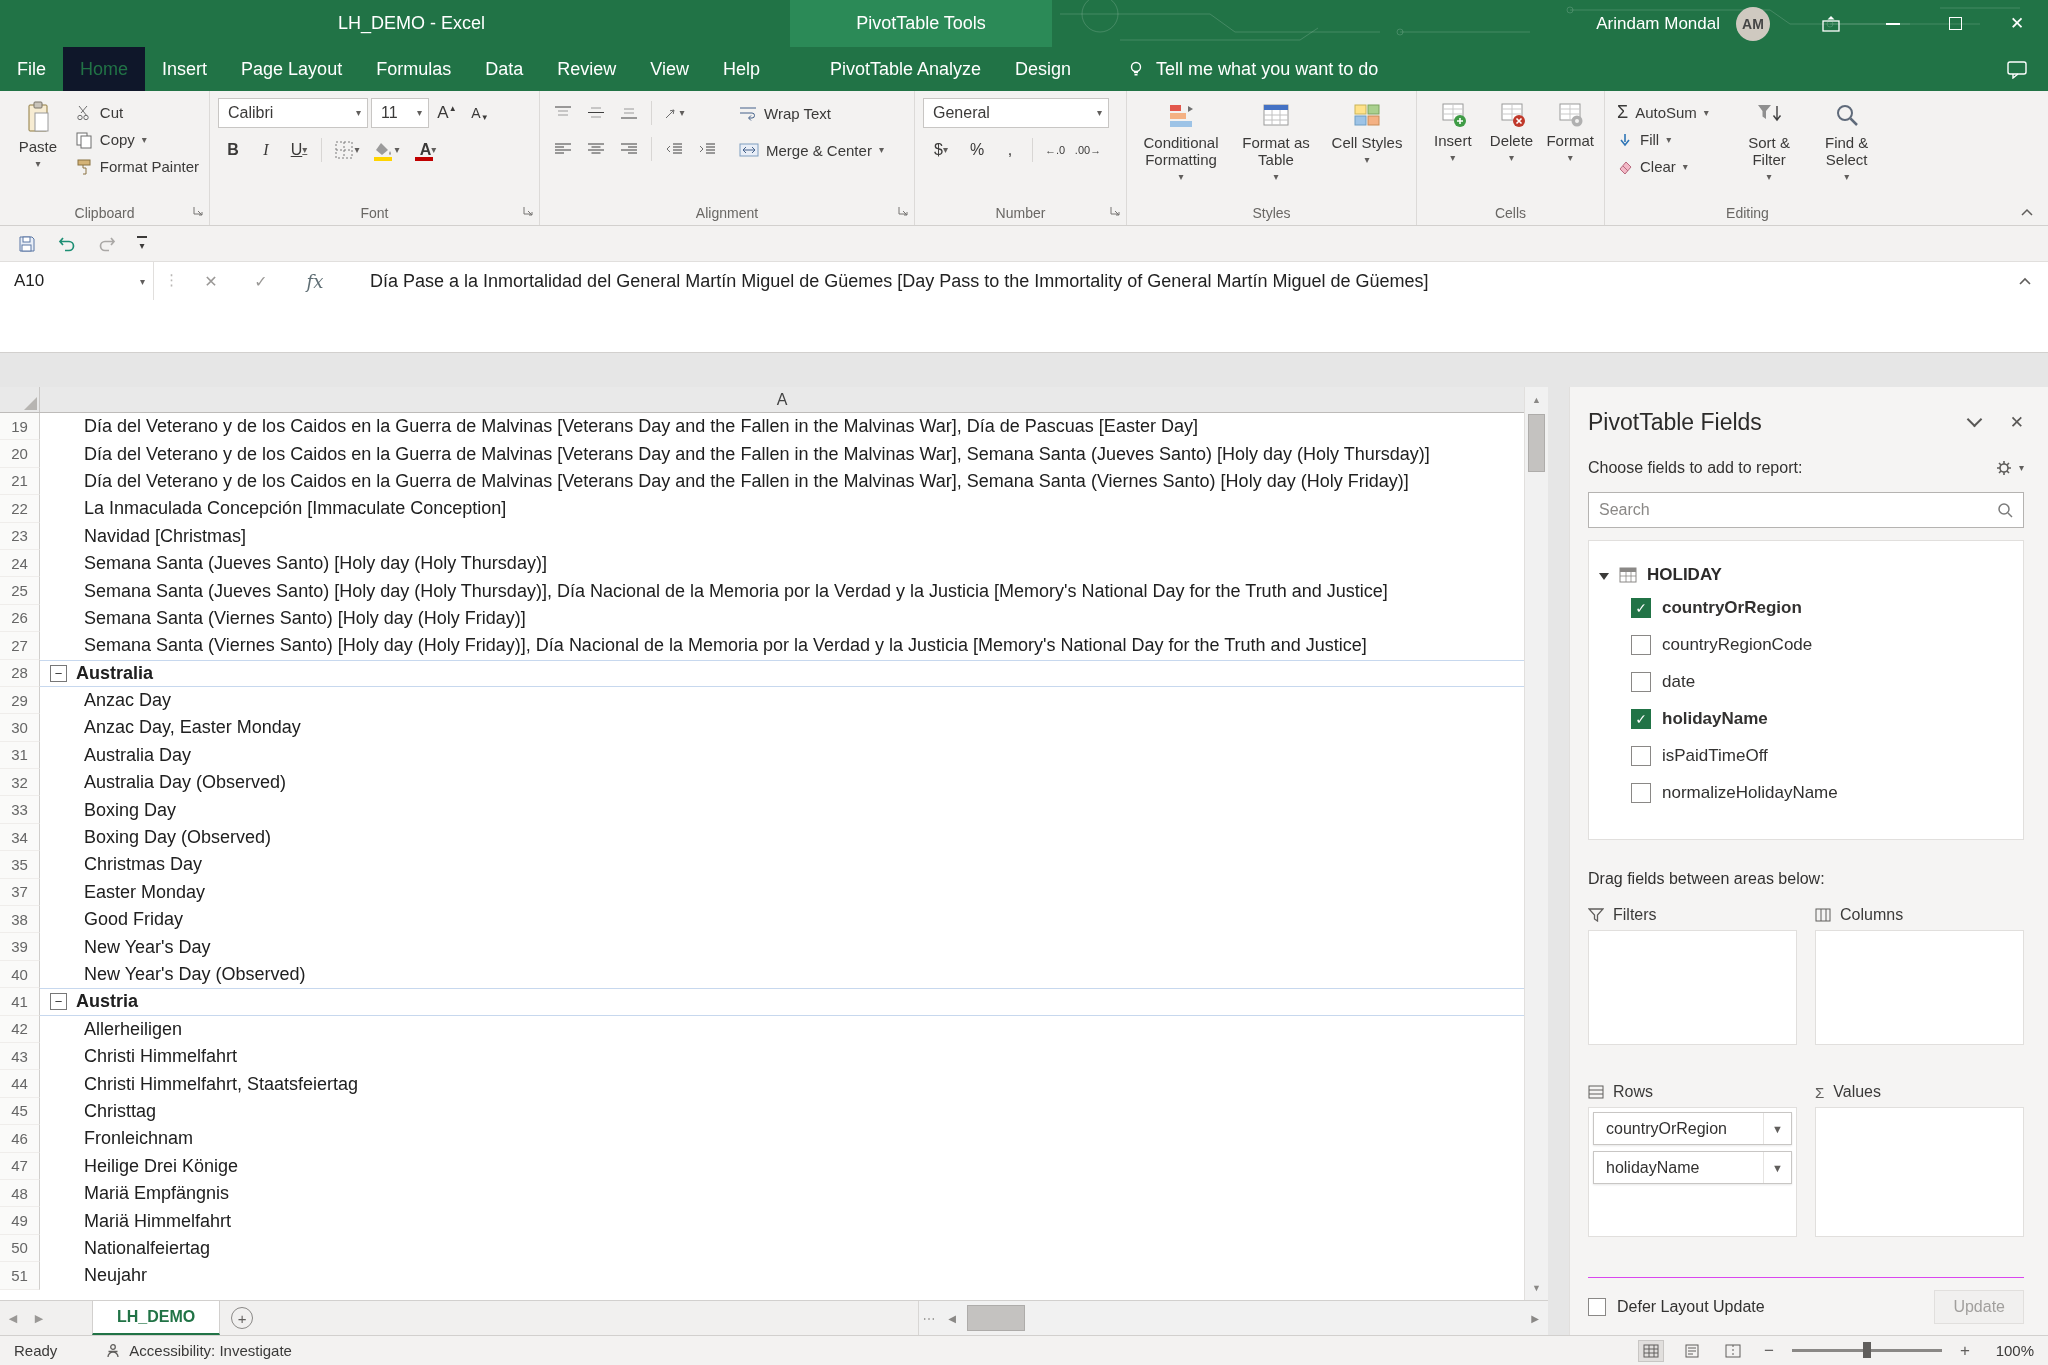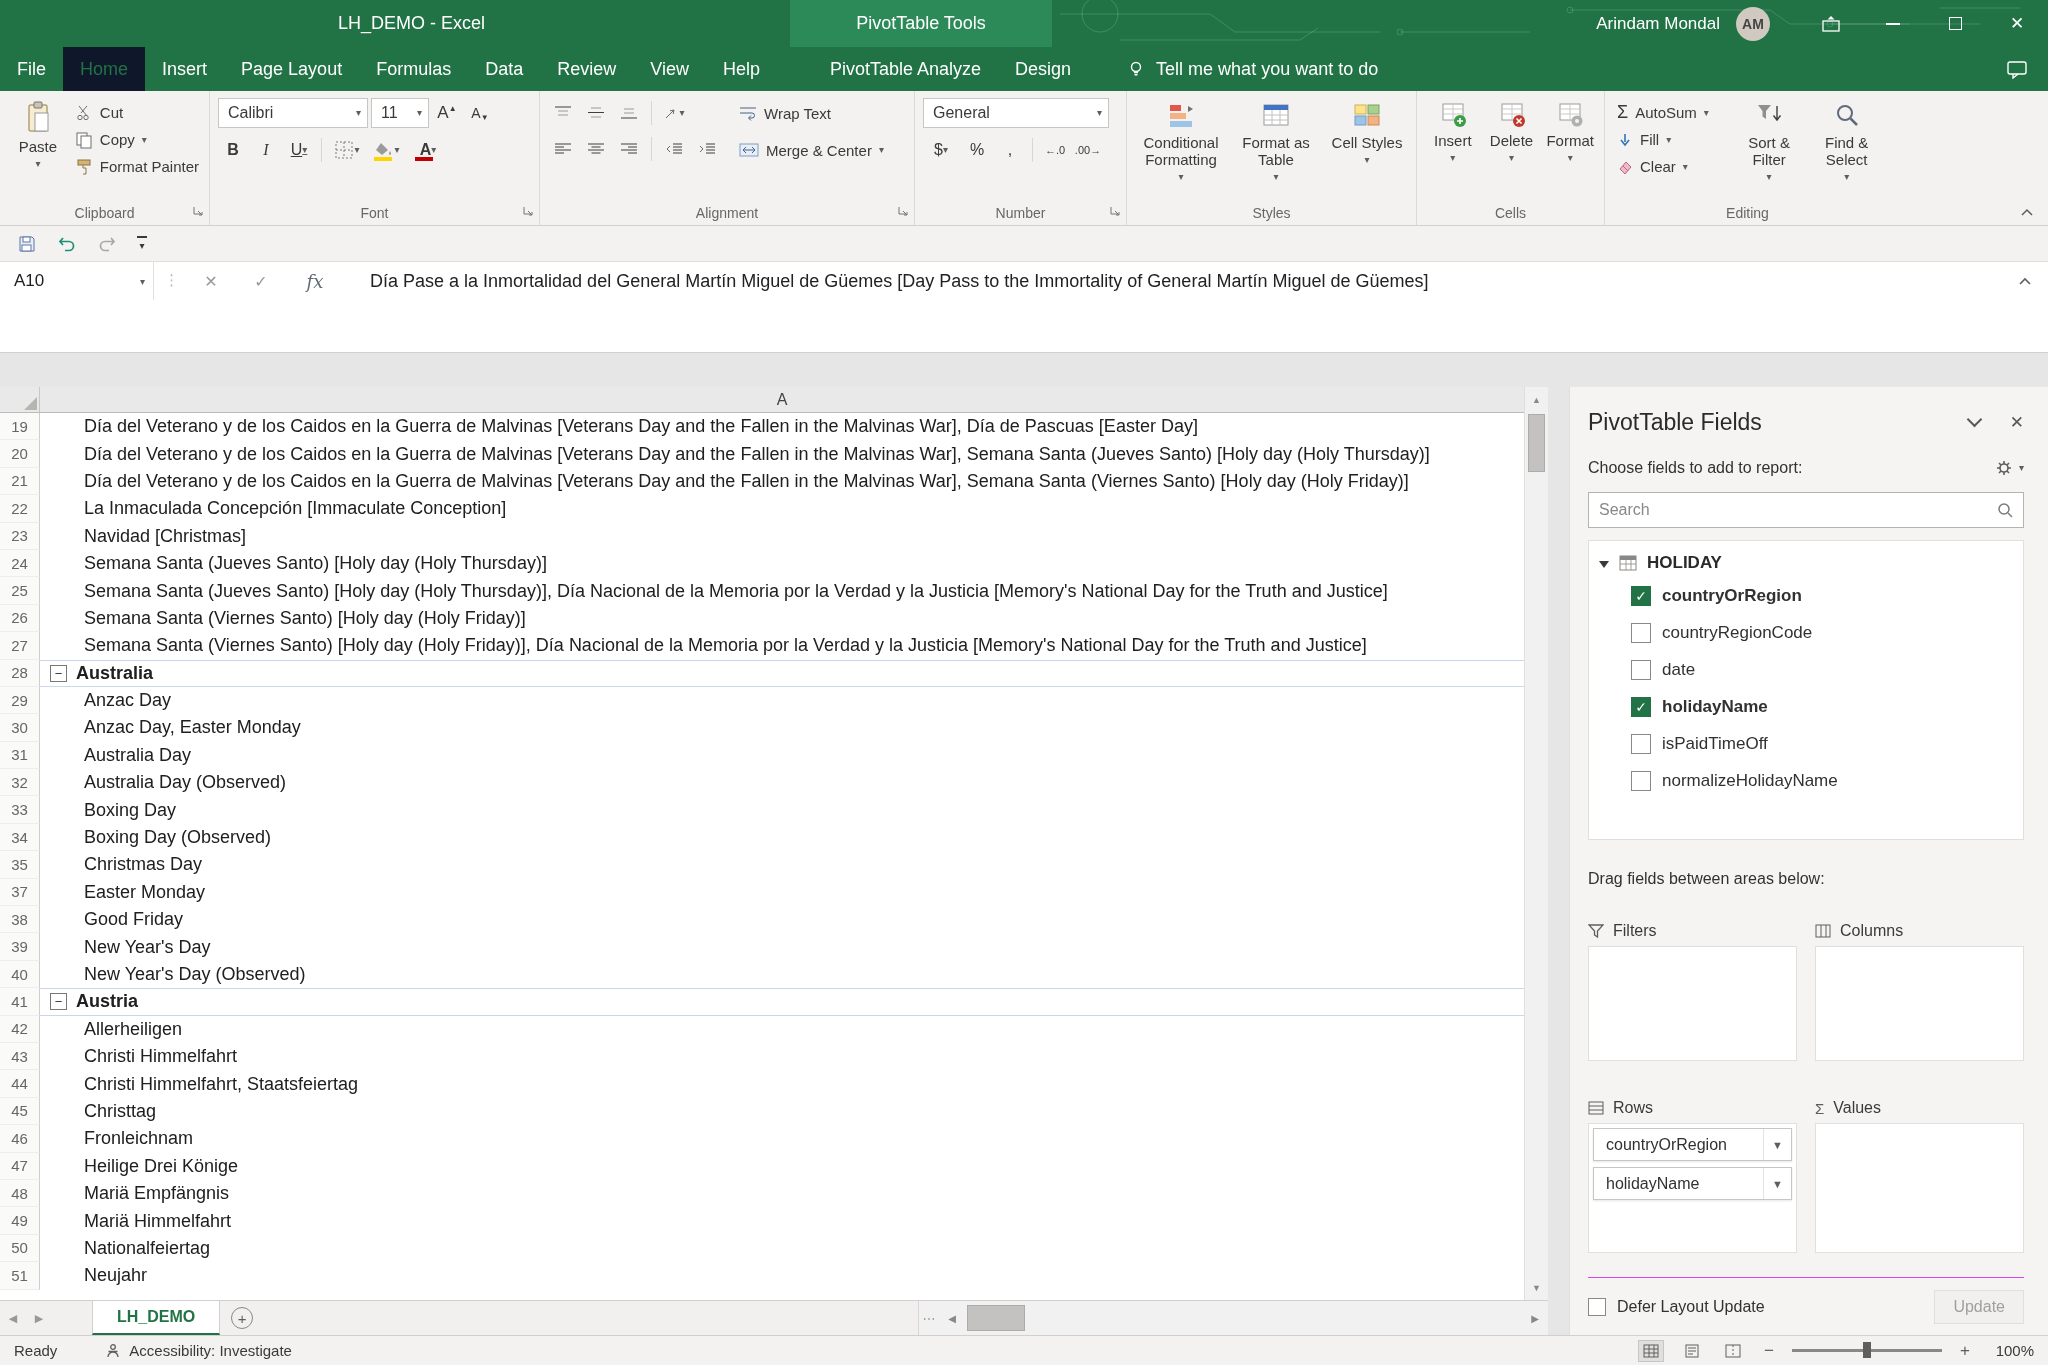--- a/index.html
+++ b/index.html
@@ -108,31 +108,31 @@
 .p-title{font-size:23px;font-weight:400;color:#2b2a29;flex:1}
 .p-chev{width:11px;height:11px;border-right:2px solid #5a5856;border-bottom:2px solid #5a5856;transform:rotate(45deg);margin-right:30px;margin-top:-6px}
 .p-close{font-size:17px;color:#5a5856}
 .p-subrow{display:flex;align-items:center;margin-top:22px}
 .p-sub{font-size:16px;flex:1}
 .p-gear{display:flex;align-items:center;gap:5px}
 .searchwrap{margin-top:14px;position:relative}
 .search{width:100%;height:36px;border:1px solid #b5b3b1;background:#fff;font:16px "Liberation Sans",sans-serif;padding:0 38px 0 10px;color:#323130}
 .search::placeholder{color:#8a8886}
 .sicon{position:absolute;right:10px;top:9px}
-.fieldbox{margin-top:12px;height:300px;background:#fff;border:1px solid #e1dfdd;padding:8px 0;overflow:hidden}
+.fieldbox{margin-top:12px;height:300px;background:#fff;border:1px solid #e1dfdd;padding:20px 0;overflow:hidden}
 .tline{display:flex;align-items:center;gap:9px;padding:4px 10px;font-size:17px;font-weight:bold;color:#2b2a29}
 .tri{width:0;height:0;border-left:5px solid transparent;border-right:5px solid transparent;border-top:7px solid #3b3a39;margin-top:2px}
 .field{display:flex;align-items:center;gap:11px;height:37px;padding-left:42px;font-size:17px}
 .cb{width:20px;height:20px;border:1px solid #8a8886;background:#fff;display:flex;align-items:center;justify-content:center;flex:none}
 .cm{display:none;color:#fff;font-size:14px}
 .field.checked .cb{background:#217346;border-color:#217346}
 .field.checked .cm{display:block}
 .field.checked .flabel{font-weight:bold}
 .draghint{margin-top:30px;font-size:16px}
-.areas{display:grid;grid-template-columns:1fr 1fr;column-gap:18px;row-gap:34px;margin-top:30px}
+.areas{display:grid;grid-template-columns:1fr 1fr;column-gap:18px;row-gap:34px;margin-top:14px}
 .arealabel{display:flex;align-items:center;gap:9px;font-size:16px;height:26px;color:#3b3a39}
 .areabox{height:115px;background:#fff;border:1px solid #e1dfdd;margin-top:2px;padding:4px}
 .areabox.tall{height:130px}
 .pill{height:33px;background:#fff;border:1px solid #c8c6c4;box-shadow:0 1px 2px rgba(0,0,0,.10);display:flex;align-items:center;font-size:16px;padding-left:12px;margin-bottom:6px}
 .pillcaret{margin-left:auto;width:28px;color:#605e5c;font-size:11px;border-left:1px solid #e6e4e2;height:100%;display:flex;align-items:center;justify-content:center}
 .p-footer{position:absolute;left:18px;right:24px;bottom:0;height:58px;border-top:1px solid #d946ef;display:flex;align-items:center}
 .defer{display:flex;align-items:center;gap:11px;font-size:16px}
 .cbsm{width:18px;height:18px;border:1px solid #8a8886;background:#fff;flex:none}
 .updatebtn{margin-left:auto;padding:7px 18px;font-size:16px;color:#a19f9d;background:#f1f0ef;border:1px solid #e1dfdd}
 

